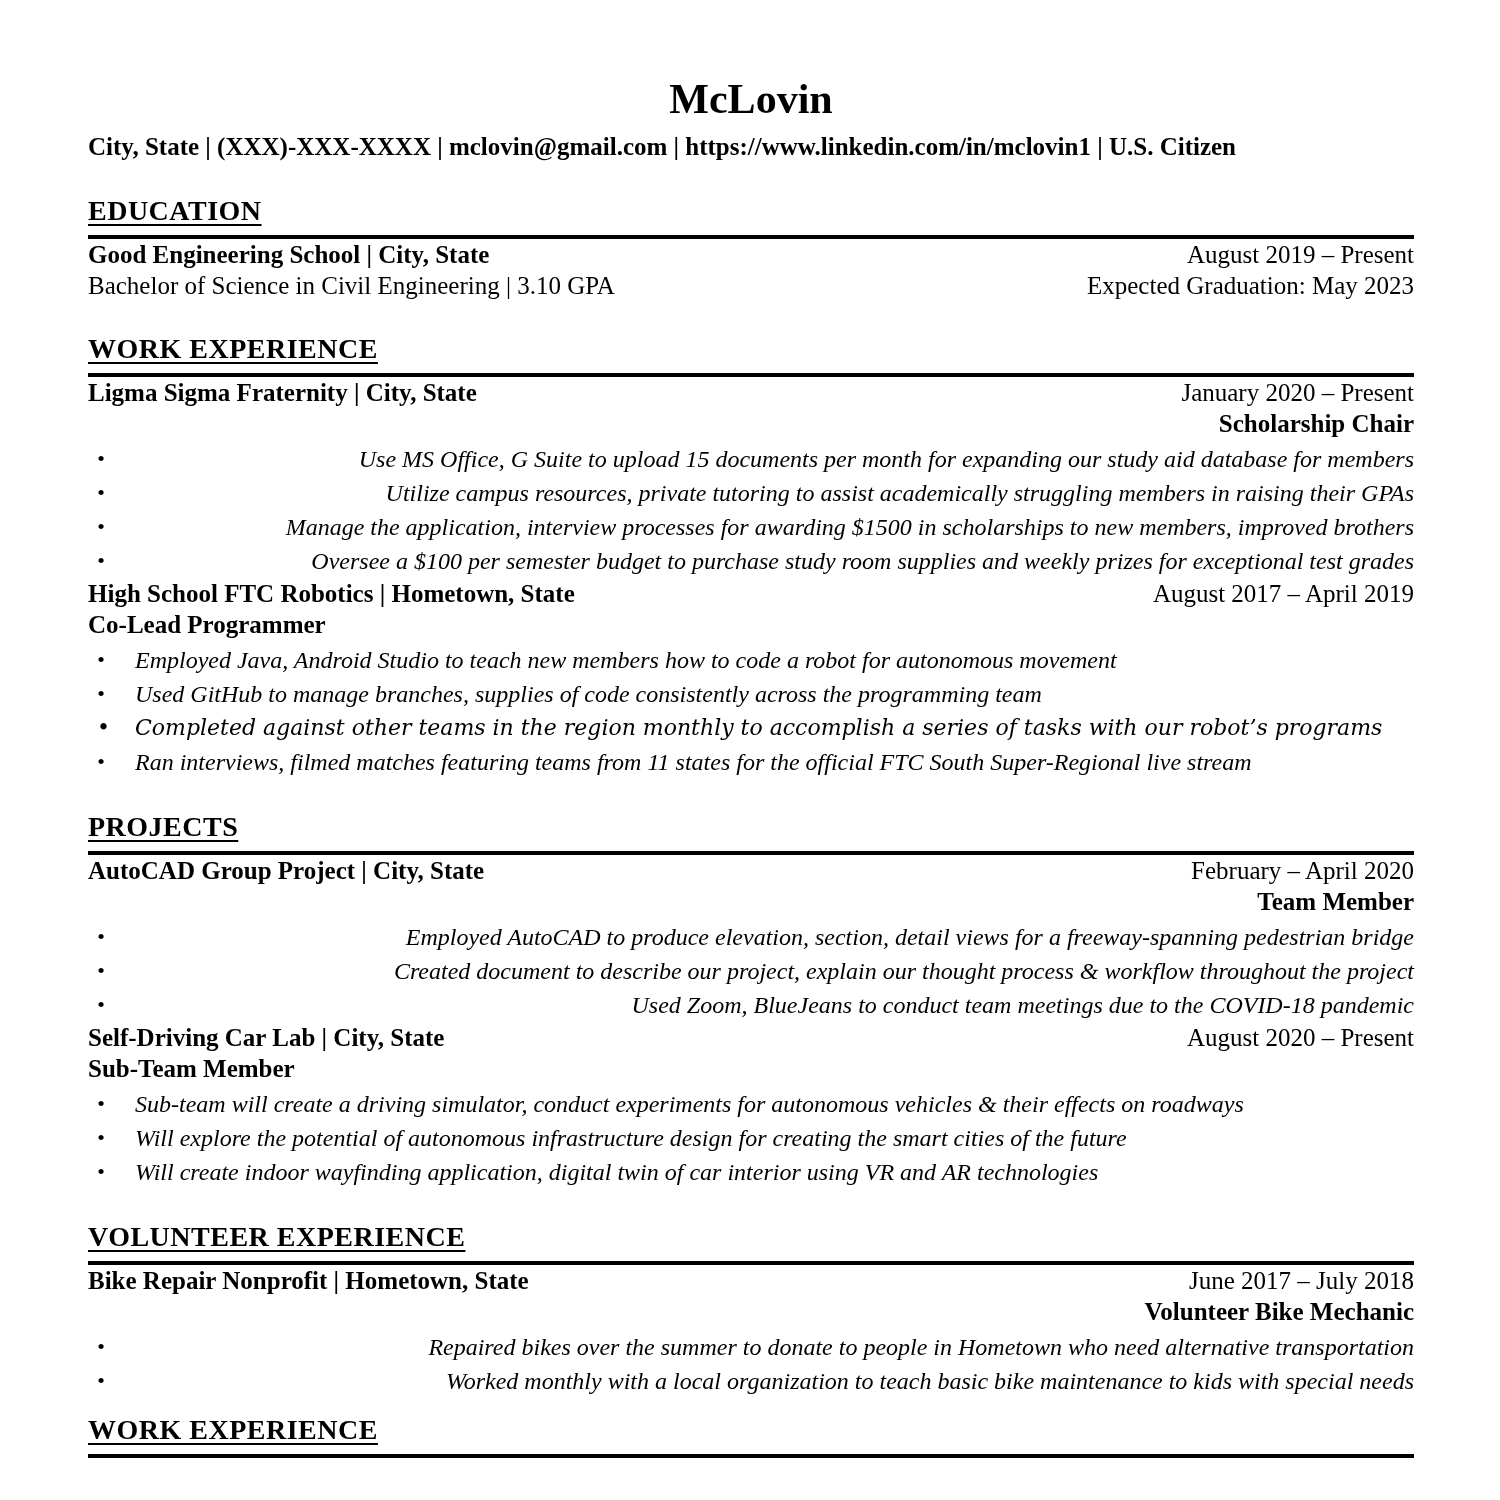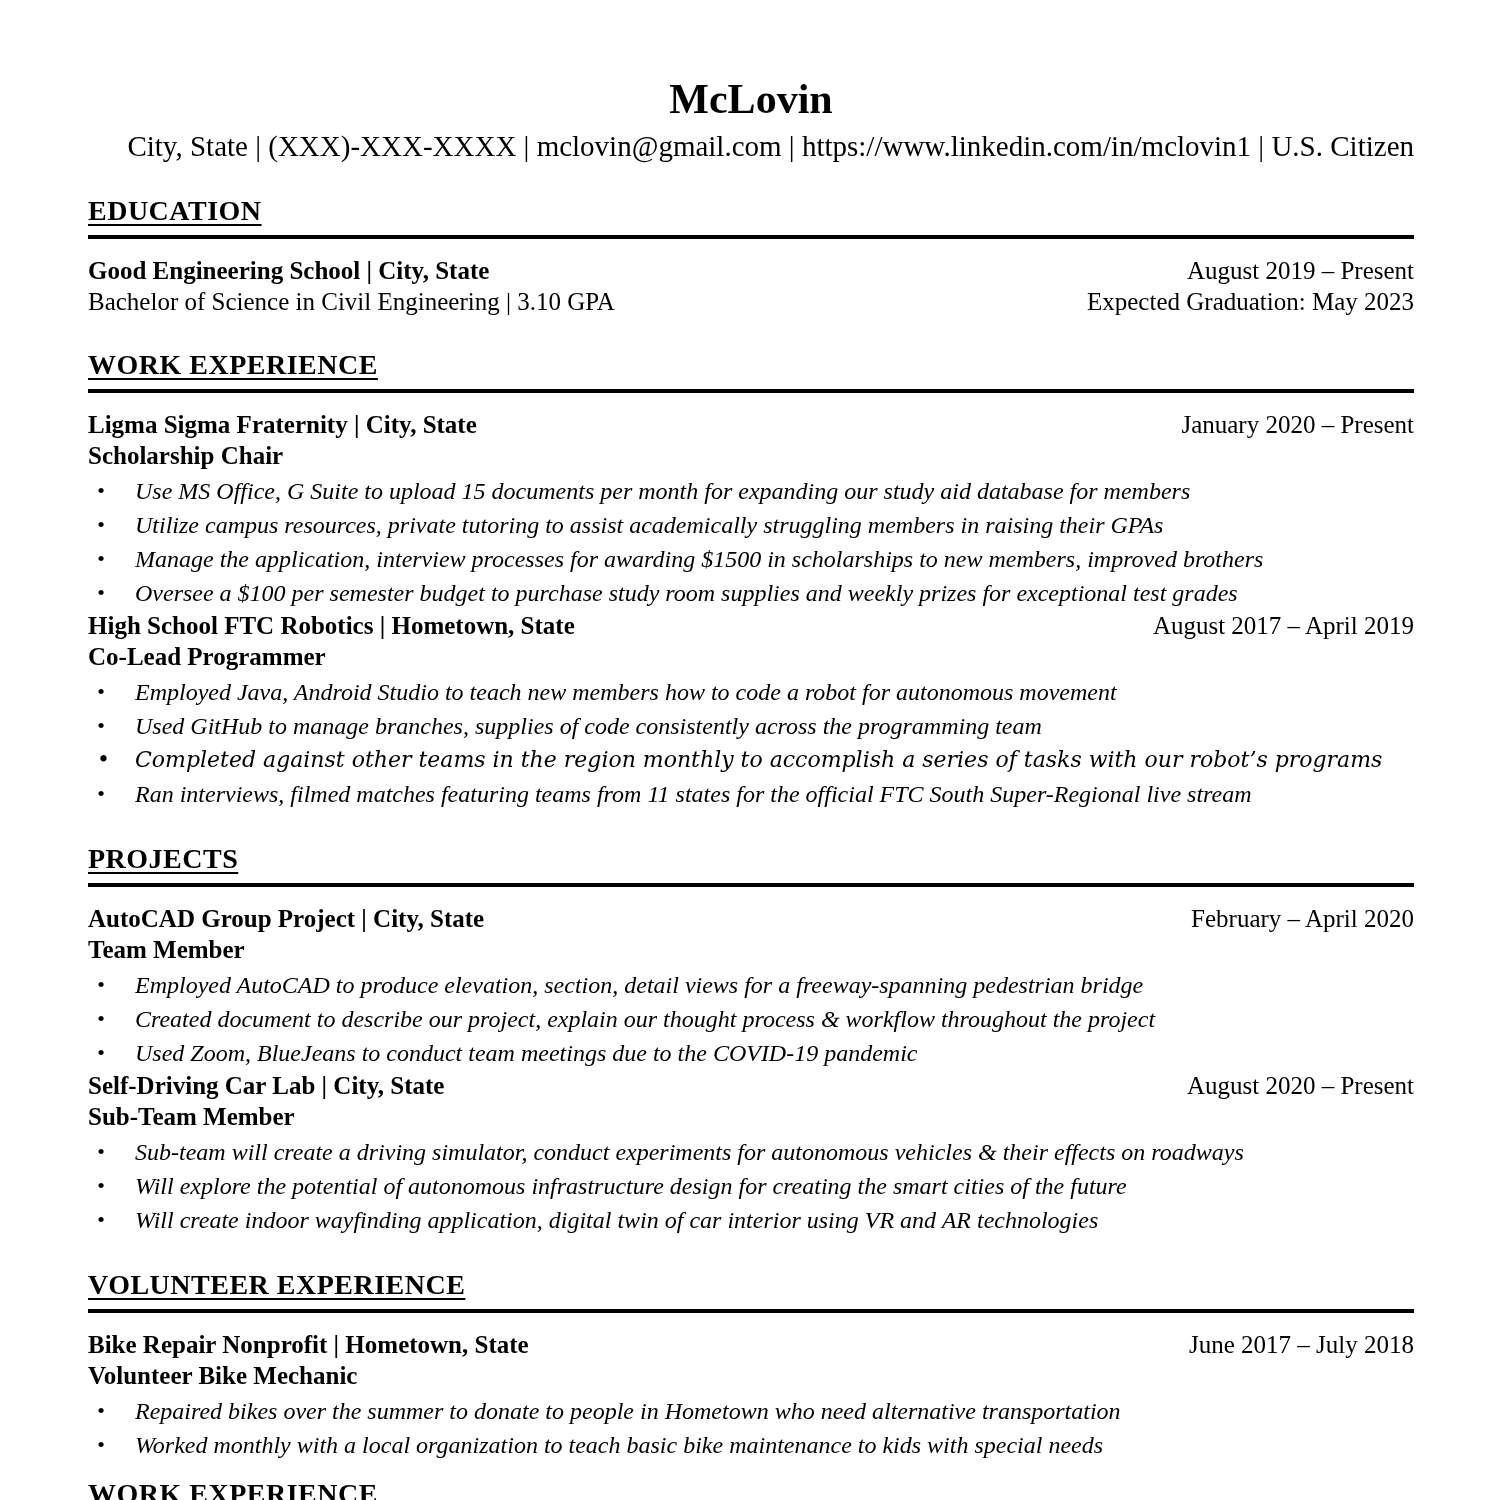--- a/index.html
+++ b/index.html
@@ -9,40 +9,40 @@
     font-family: "Liberation Serif", serif;
     overflow: hidden;
   }
   .page { padding: 76px 86px 0 88px; }
 
   h1 {
     margin: 0; text-align: center;
     font-size: 42px; line-height: 46px; font-weight: bold;
   }
   .contact {
-    margin-top: 8px; text-align: right;
-    font-size: 29px; line-height: 33px; font-weight: normal;
+    margin-top: 8px; text-align: left;
+    font-size: 25px; line-height: 33px; font-weight: bold;
   }
 
   h2 {
     margin: 32px 0 0 0;
     font-size: 28px; line-height: 31px; font-weight: bold;
     letter-spacing: 0.5px;
     border-bottom: 4px solid #000;
     padding-bottom: 9px;
   }
   h2.tight { margin-top: 16px; }
   h2 .hu {
     text-decoration: underline;
     text-decoration-thickness: 2px;
     text-underline-offset: 4px;
   }
 
   .entry { }
-  section > .entry:first-of-type { margin-top: 16px; }
+  section > .entry:first-of-type { margin-top: 0; text-align: right; }
 
   .row {
     display: flex; justify-content: space-between; align-items: baseline;
     font-size: 25px; line-height: 31px;
   }
   .b { font-weight: bold; }
   .role { font-size: 25px; line-height: 31px; font-weight: bold; }
 
   ul {
     list-style: none; margin: 3px 0 0 0; padding: 0;
@@ -115,21 +115,21 @@
 
     <div class="entry">
       <div class="row">
         <span class="b">AutoCAD Group Project | City, State</span>
         <span>February – April 2020</span>
       </div>
       <div class="role">Team Member</div>
       <ul>
         <li>Employed AutoCAD to produce elevation, section, detail views for a freeway-spanning pedestrian bridge</li>
         <li>Created document to describe our project, explain our thought process &amp; workflow throughout the project</li>
-        <li>Used Zoom, BlueJeans to conduct team meetings due to the COVID-19 pandemic</li>
+        <li>Used Zoom, BlueJeans to conduct team meetings due to the COVID-18 pandemic</li>
       </ul>
     </div>
 
     <div class="entry">
       <div class="row">
         <span class="b">Self-Driving Car Lab | City, State</span>
         <span>August 2020 – Present</span>
       </div>
       <div class="role">Sub-Team Member</div>
       <ul>

